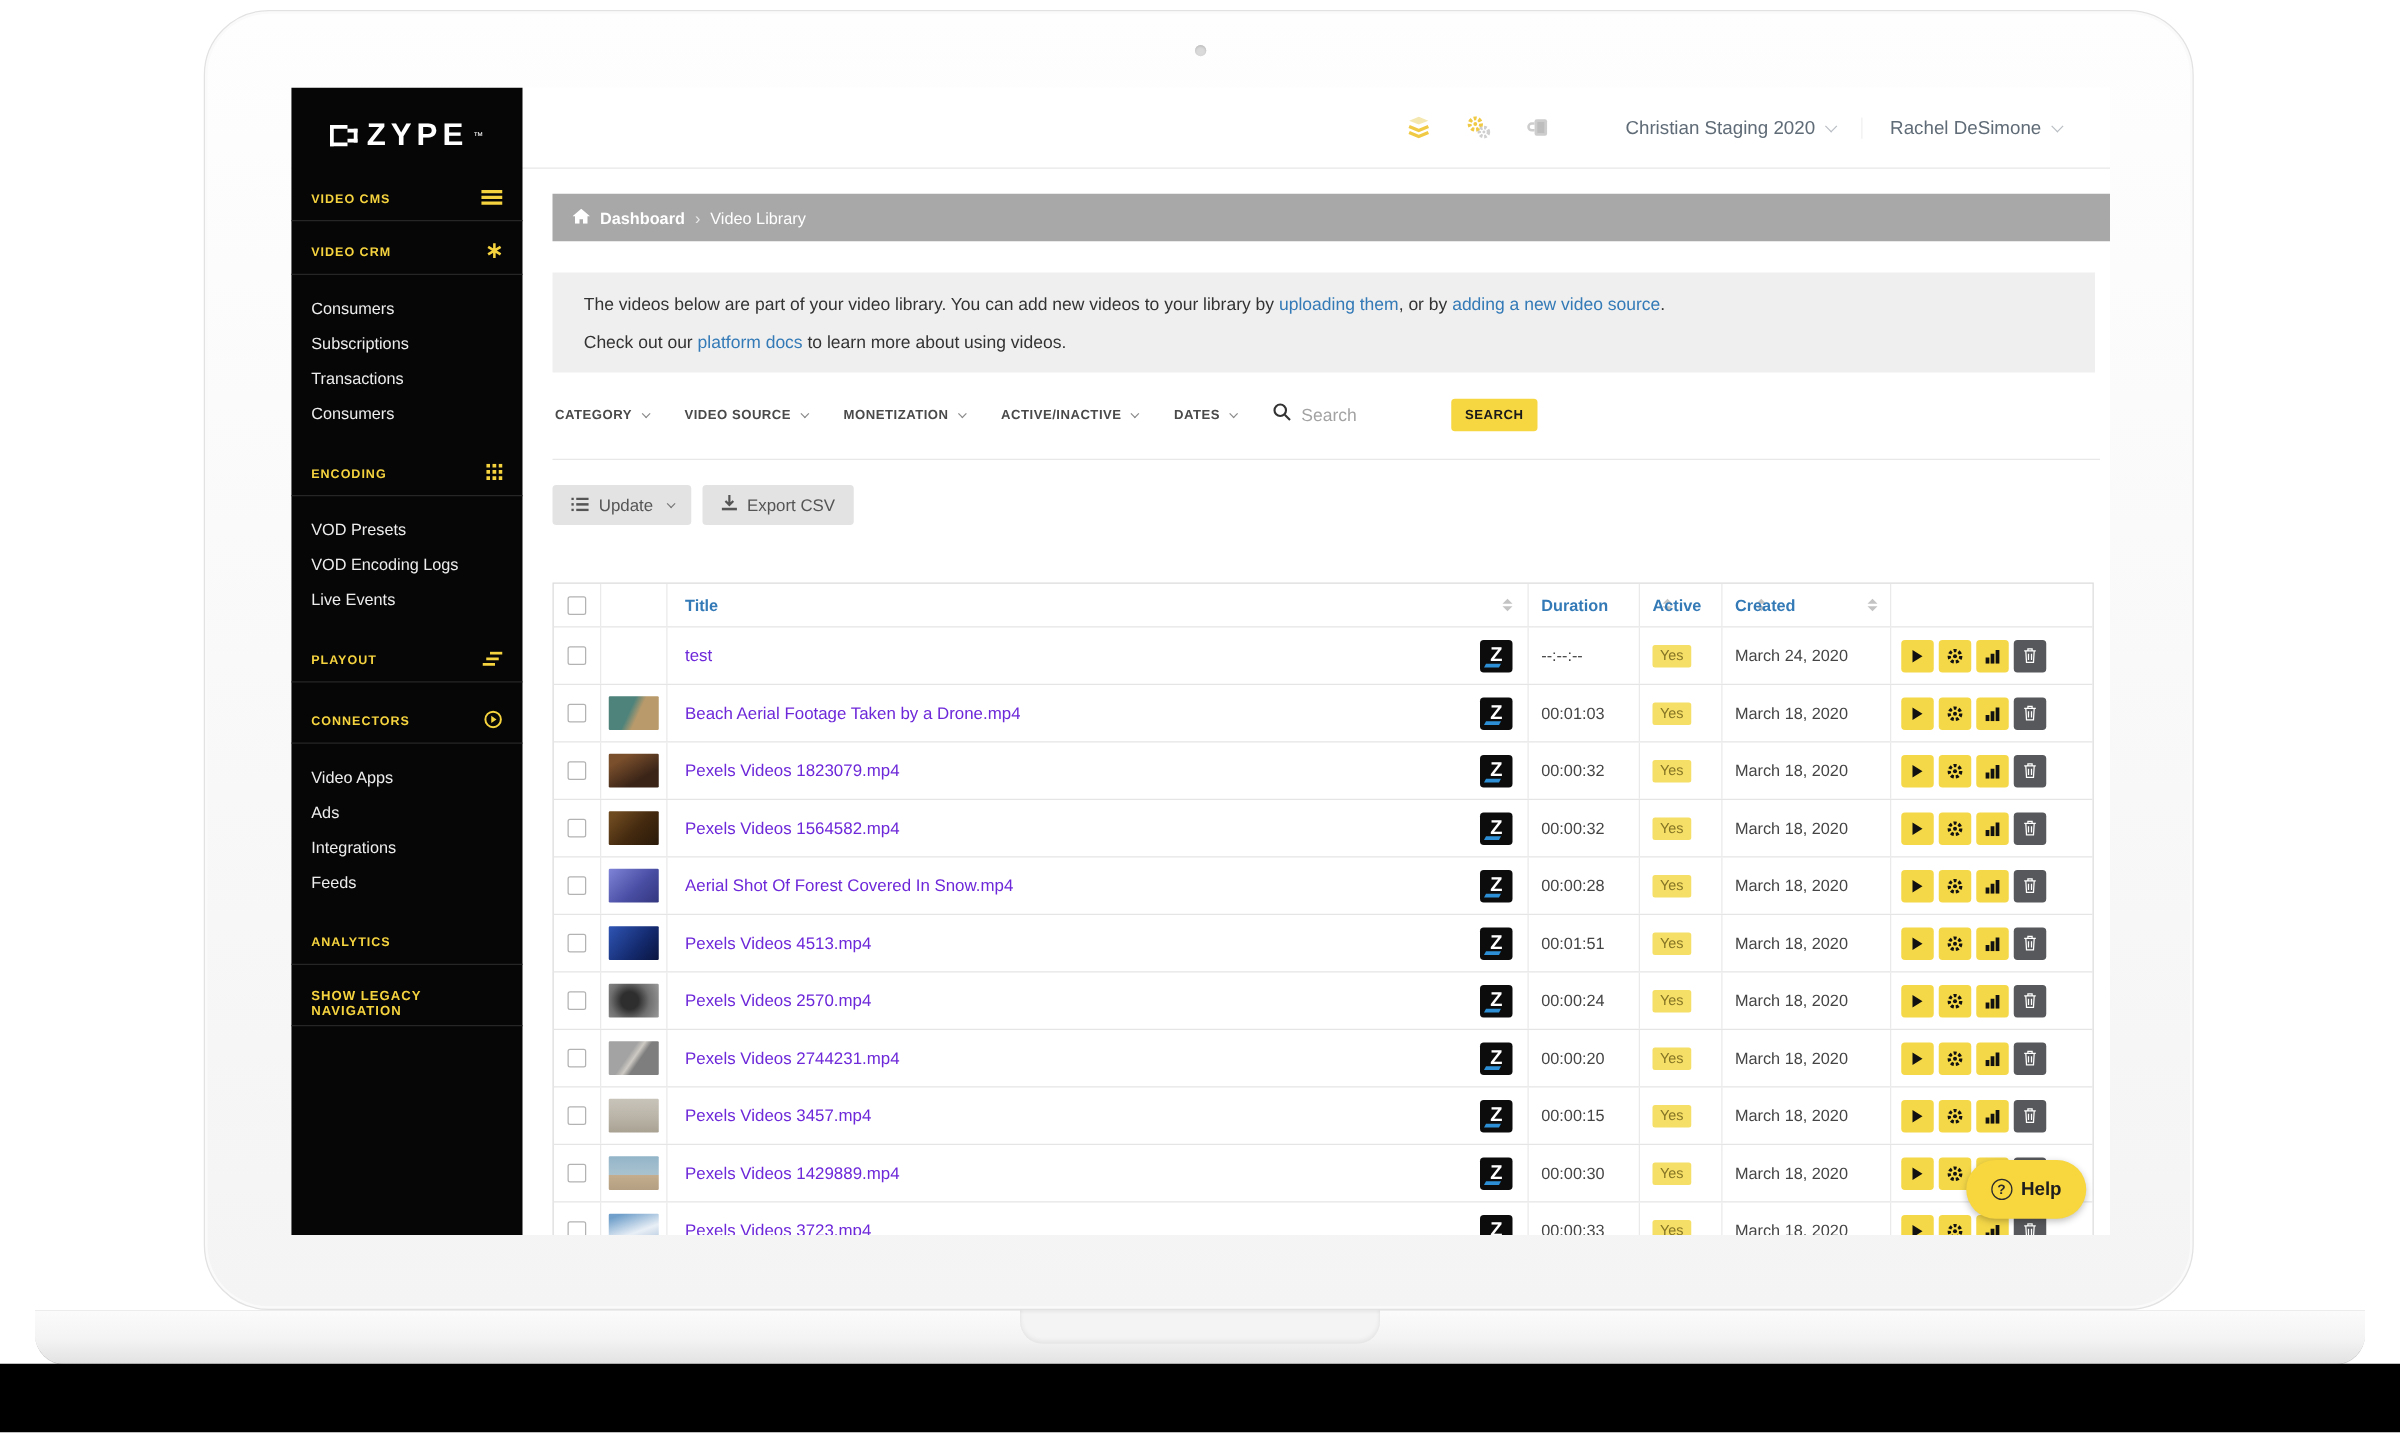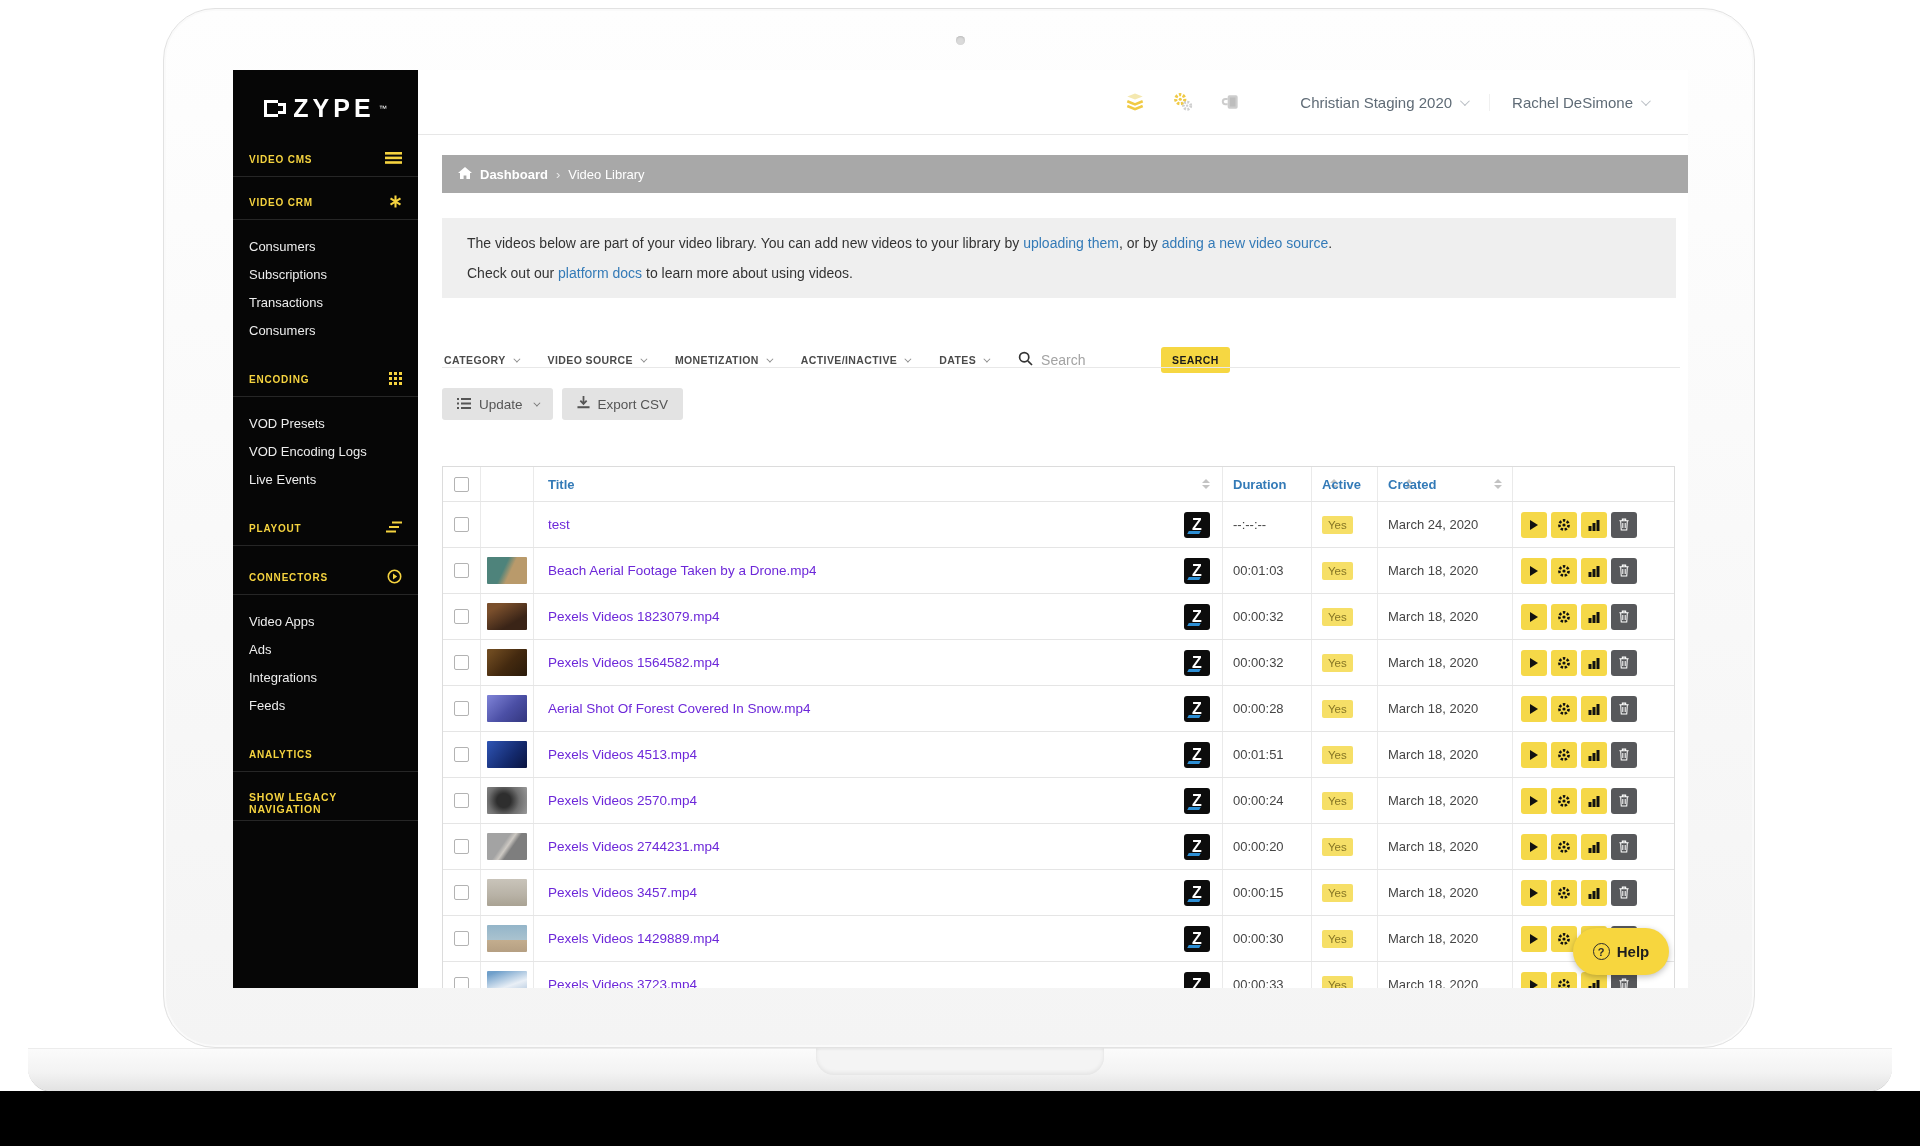--- a/index.html
+++ b/index.html
@@ -57,21 +57,21 @@
   .crumb-row { position:absolute; left:0; top:85px; width:1456px; height:38px; display:flex; }
   .breadcrumb { flex:1; background:#a8a8a8; color:#fff; display:flex; align-items:center; gap:8px; padding:0 16px; font-size:13px; }
   .breadcrumb .bc-name { font-weight:bold; cursor:pointer; }
   .breadcrumb .bc-sep { color:#e9e9e9; }
   .upload-btn { width:142px; background:#f6d742; color:#1a1a1a; display:flex; align-items:center; justify-content:center; gap:8px; font-size:13.5px; font-weight:bold; cursor:pointer; }
 
   .info-box { position:absolute; left:0; top:148px; width:1234px; height:80px; background:#efefef; padding:15px 25px; font-size:14px; color:#333; }
   .info-box p { margin-bottom:10px; line-height:20px; }
   .link { color:#337ab7; cursor:pointer; }
 
-  .filter-row { position:absolute; left:2px; top:247px; height:30px; display:flex; align-items:center; gap:30px;margin-top:28px; }
+  .filter-row { position:absolute; left:2px; top:247px; height:30px; display:flex; align-items:center; gap:30px; }
   .filter-dd { display:flex; align-items:center; gap:7px; font-size:10.5px; font-weight:bold; letter-spacing:.4px; color:#4a4a4a; cursor:pointer; }
   .filter-dd .chev { width:5px; height:5px; color:#8a8a8a; }
   .search-wrap { display:flex; align-items:center; gap:8px; }
   .search-input { border:none; outline:none; font-size:14px; width:90px; color:#444; background:transparent; }
   .search-input::placeholder { color:#a3a3a3; }
   .search-btn { background:#f6d742; border:none; font-family:inherit; font-size:10.5px; font-weight:bold; letter-spacing:.4px; color:#1a1a1a; padding:7px 11px; border-radius:3px; cursor:pointer; }
 
   .section-divider { position:absolute; left:0; top:297px; width:1238px; border-top:1px solid #e8e8e8; }
 
   .bulk-row { position:absolute; left:0; top:318px; display:flex; gap:9px; }

